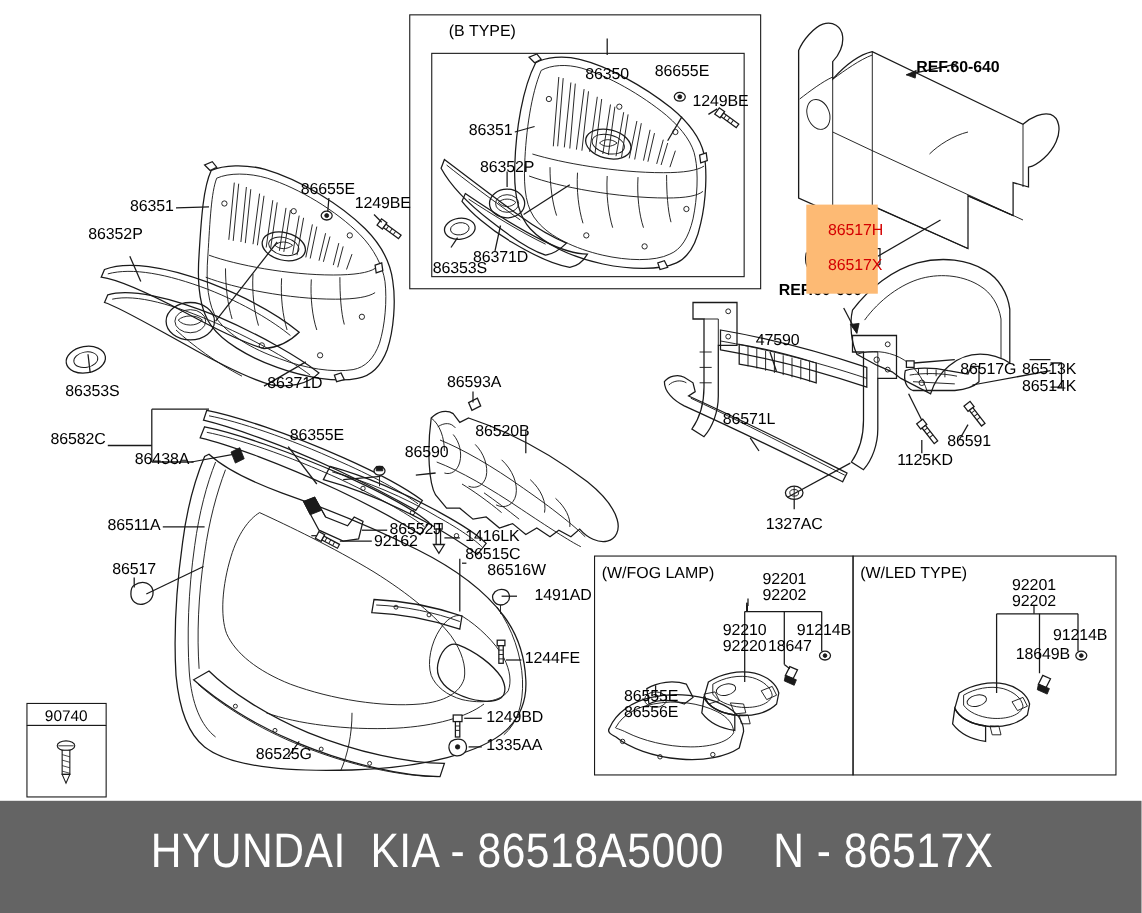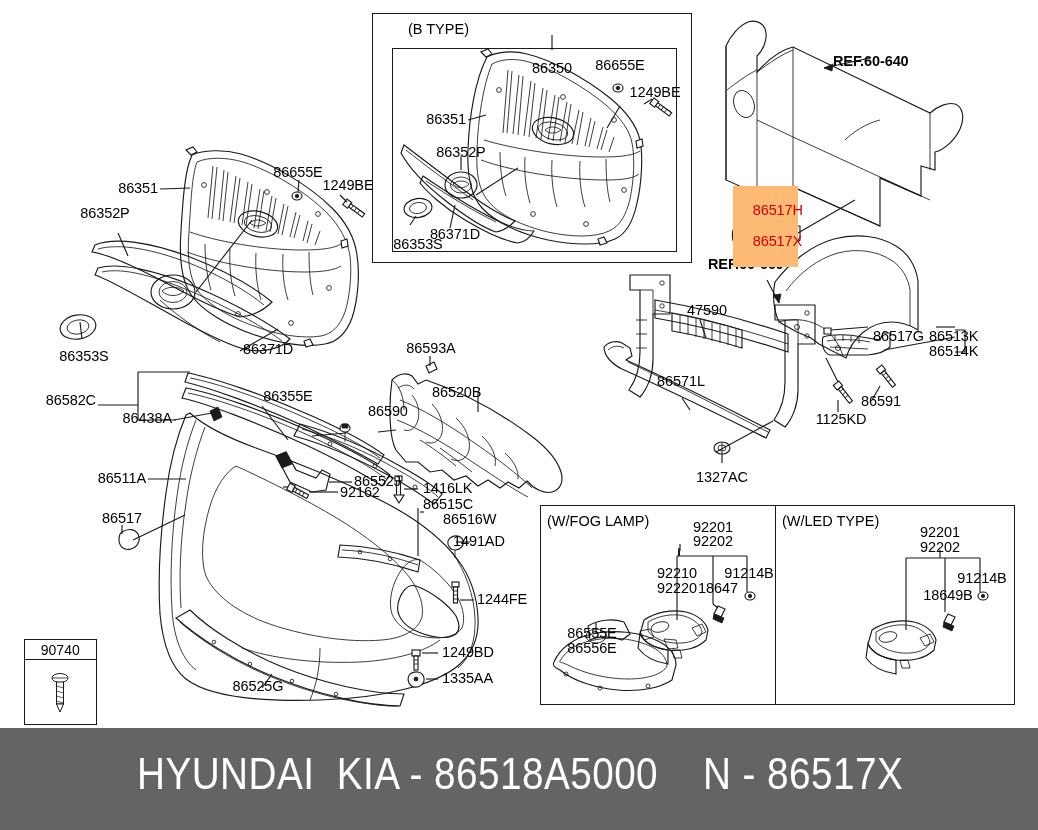--- a/index.html
+++ b/index.html
@@ -694,21 +694,21 @@
   <div class="lbl" style="left:368px; top:404px;">86590</div>
   <div class="lbl c" style="left:431px; top:341px;">86593A</div>
   <div class="lbl" style="left:432px; top:385px;">86520B</div>
   <div class="lbl r" style="left:146px; top:471px;">86511A</div>
   <div class="lbl c" style="left:122px; top:511px;">86517</div>
   <div class="lbl" style="left:354px; top:474px;">86552J</div>
   <div class="lbl" style="left:340px; top:485px;">92162</div>
   <div class="lbl" style="left:423px; top:481px;">1416LK</div>
   <div class="lbl" style="left:423px; top:497px;">86515C</div>
   <div class="lbl" style="left:423px; top:512px;margin-left:20px;">86516W</div>
-  <div class="lbl" style="left:453px; top:534px;">1491AD</div>
+  <div class="lbl" style="left:486px; top:534px;">1491AD</div>
   <div class="lbl" style="left:477px; top:592px;">1244FE</div>
   <div class="lbl" style="left:442px; top:645px;">1249BD</div>
   <div class="lbl" style="left:442px; top:671px;">1335AA</div>
   <div class="lbl c" style="left:258px; top:679px;">86525G</div>
 
   <div class="lbl" style="left:833px; top:54px; font-weight:bold;">REF.60-640</div>
   <div class="lbl" style="left:708px; top:257px; font-weight:bold;">REF.60-660</div>
 
   <div class="lbl hi two" style="left:733px; top:186px; width:57px;">
     <span>86517H</span><br>

